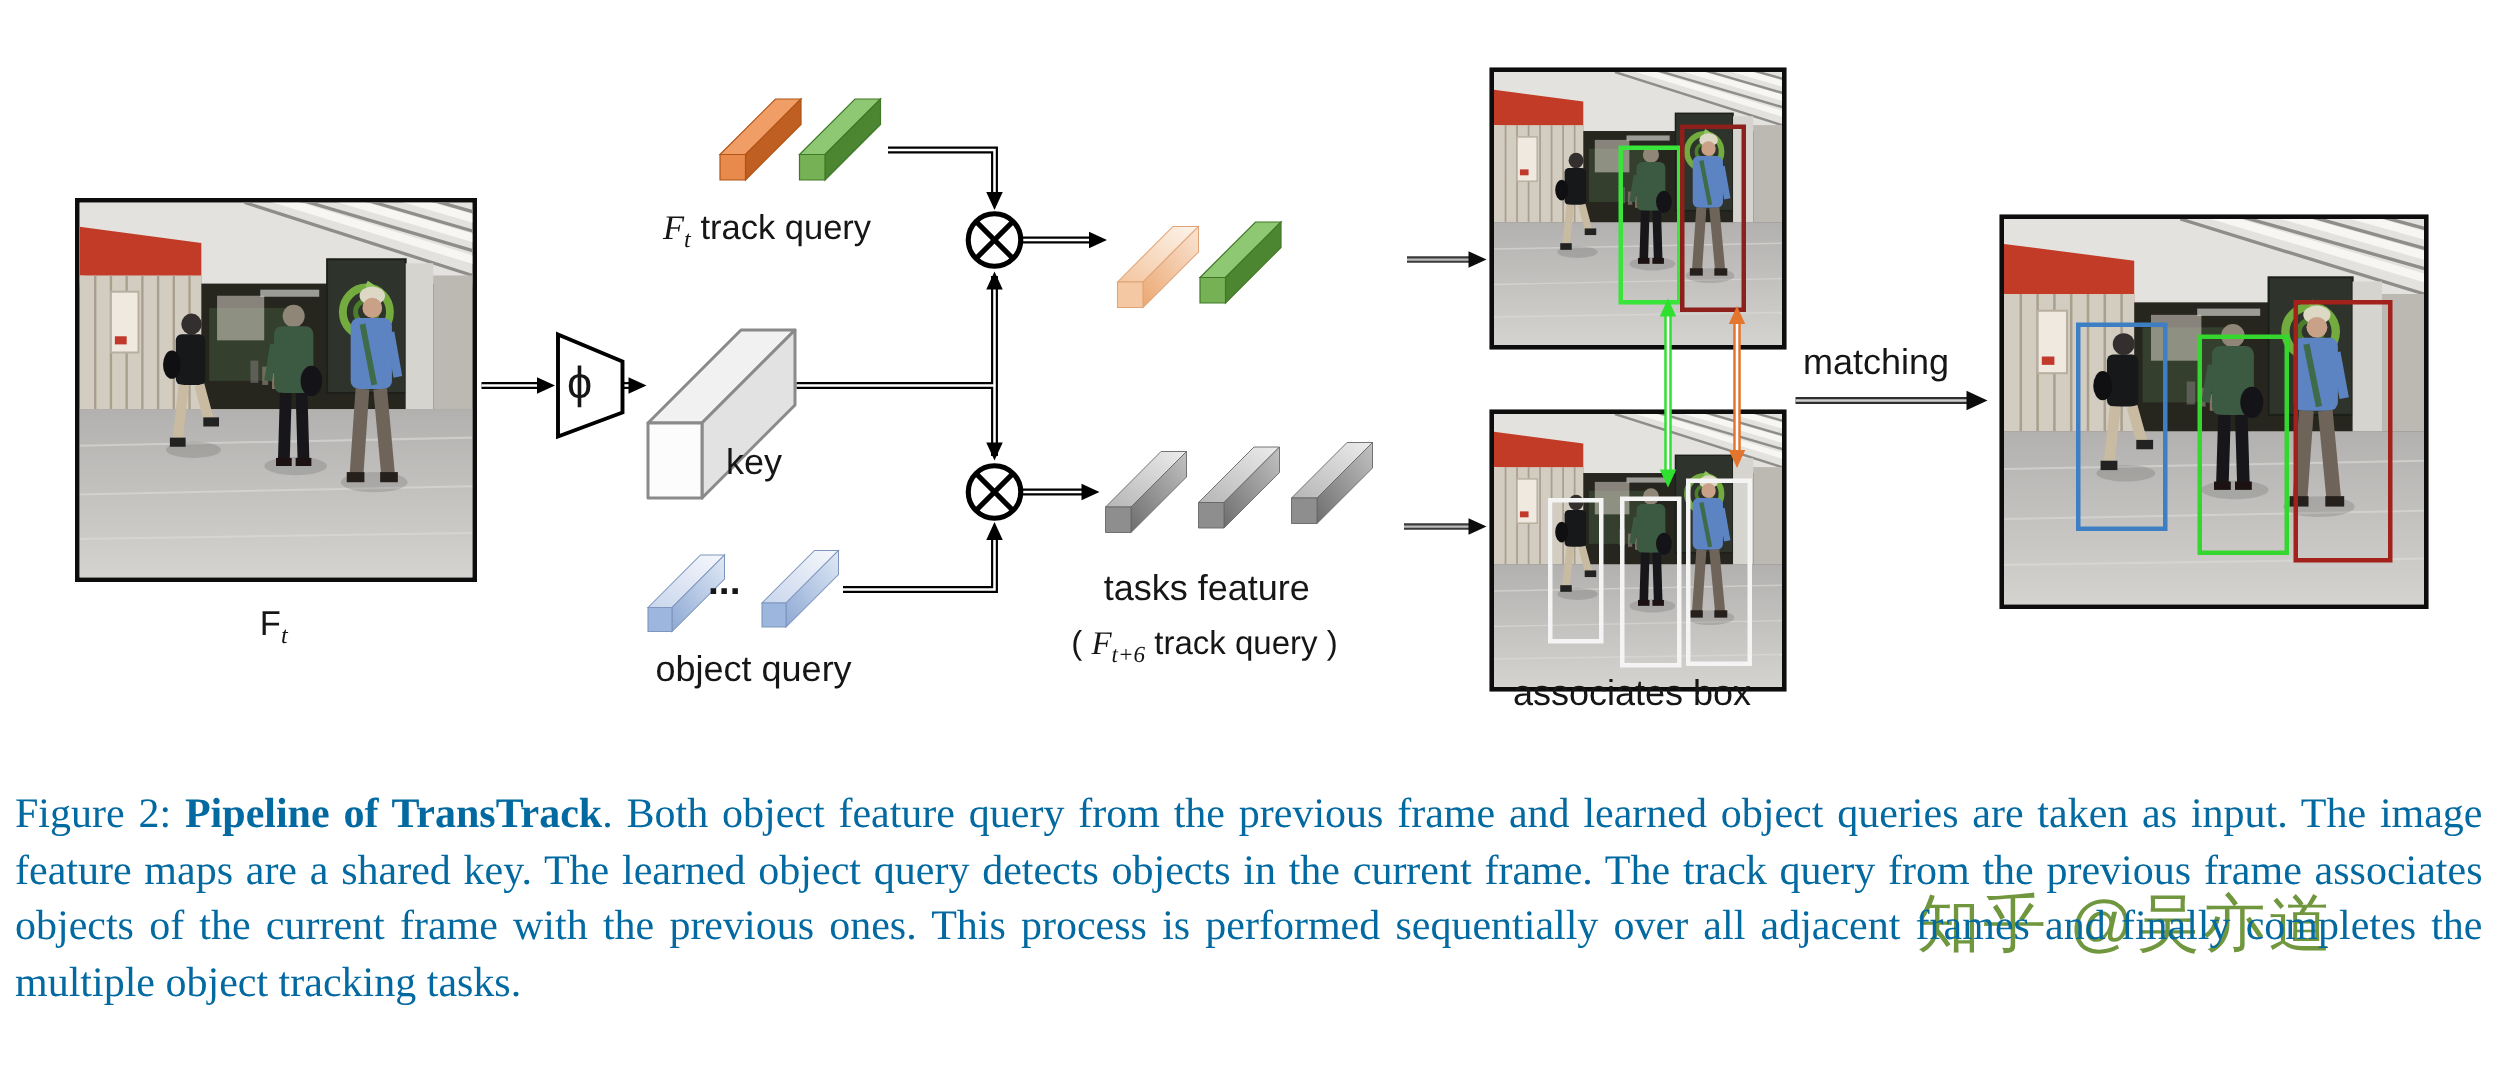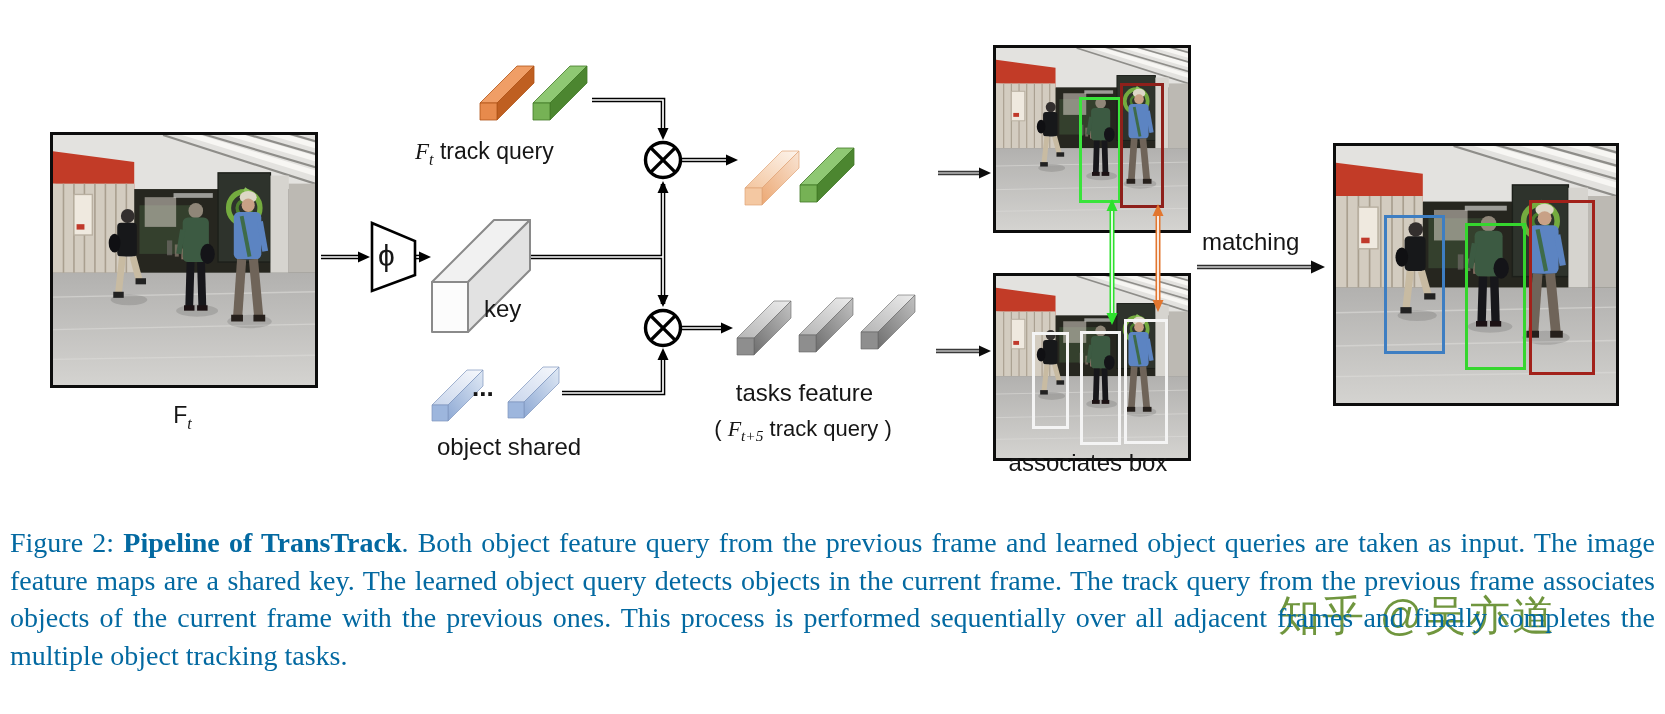--- a/index.html
+++ b/index.html
@@ -281,36 +281,36 @@
     <path d="M1112 207 V317" stroke="#2ee12e" stroke-width="5" fill="none"></path>
     <path d="M1112 207 V317" stroke="#ffffff" stroke-width="1.7" fill="none"></path>
     <polygon points="1112,199 1106.5,211 1117.5,211" fill="#2ee12e"></polygon>
     <polygon points="1112,325 1106.5,313 1117.5,313" fill="#2ee12e"></polygon>
     <path d="M1158 212 V304" stroke="#e2762f" stroke-width="5" fill="none"></path>
     <path d="M1158 212 V304" stroke="#ffffff" stroke-width="1.7" fill="none"></path>
     <polygon points="1158,204 1152.5,216 1163.5,216" fill="#e2762f"></polygon>
     <polygon points="1158,312 1152.5,300 1163.5,300" fill="#e2762f"></polygon>
   </svg>
 
-  <div class="lbl" style="left:415px;top:138px;font-size:23px;">
+  <div class="lbl" style="left:442px;top:138px;font-size:23px;">
     <span class="mathf">F</span><sub>t</sub><span> track query</span>
   </div>
 
   <div class="lbl mathf" style="left:378px;top:239px;font-size:30px;">ϕ</div>
 
   <div class="lbl" style="left:484px;top:295px;text-align:center;">key</div>
 
   <div class="lbl" style="left:472px;top:372px;font-size:26px;font-weight:bold;">...</div>
 
-  <div class="lbl" style="left:437px;top:433px;">object shared</div>
+  <div class="lbl" style="left:437px;top:433px;">object query</div>
 
   <div class="lbl center" style="left:722px;top:379px;width:165px;">tasks feature</div>
 
   <div class="lbl center" style="left:693px;top:416px;width:220px;font-size:22px;">
-    <span>( </span><span class="mathf">F</span><sub>t+5</sub><span> track query )</span>
+    <span>( </span><span class="mathf">F</span><sub>t+6</sub><span> track query )</span>
   </div>
 
 
   <div class="lbl center" style="left:988px;top:449px;width:200px;">associates box</div>
 
   <div class="lbl" style="left:1202px;top:228px;">matching</div>
 
   <div class="lbl center mathf" style="left:140px;top:402px;width:85px;font-size:23px;">
     <span>F</span><sub>t</sub>
   </div>

